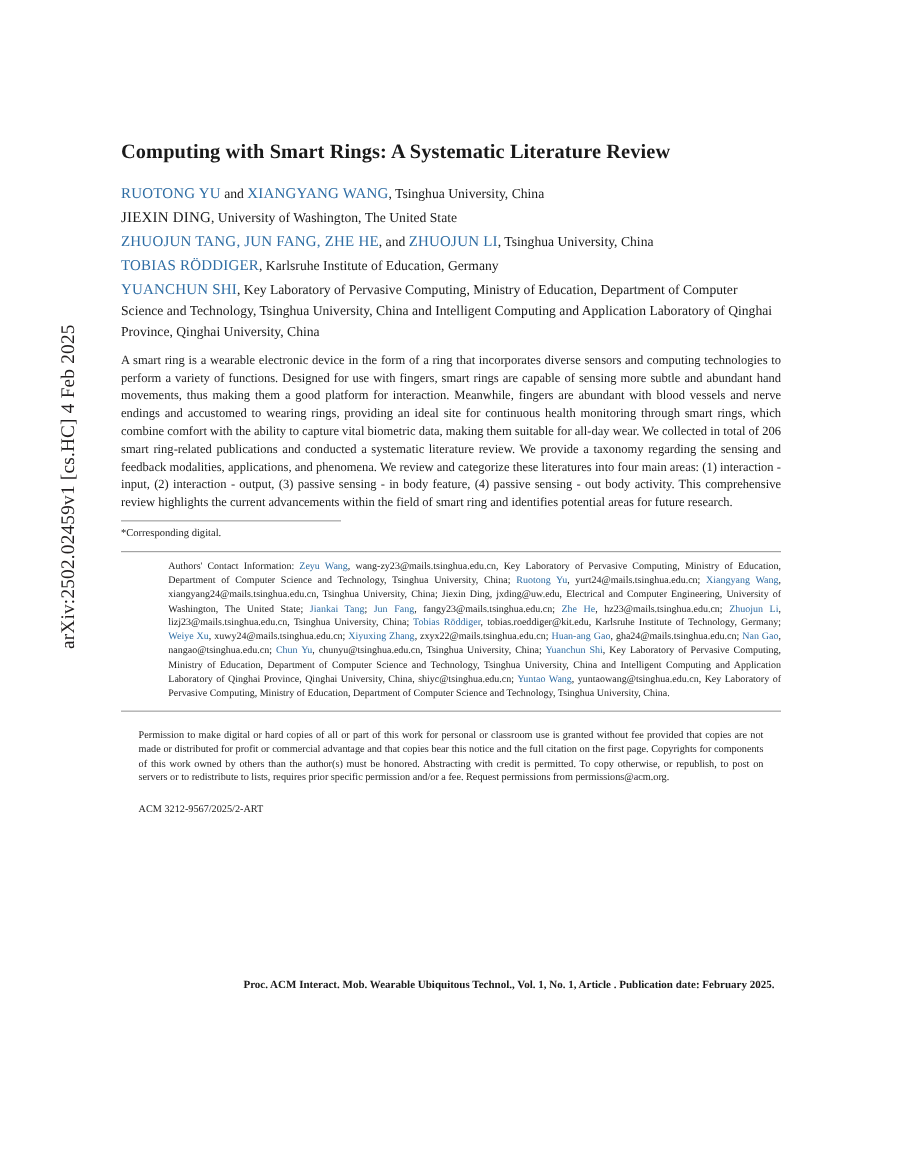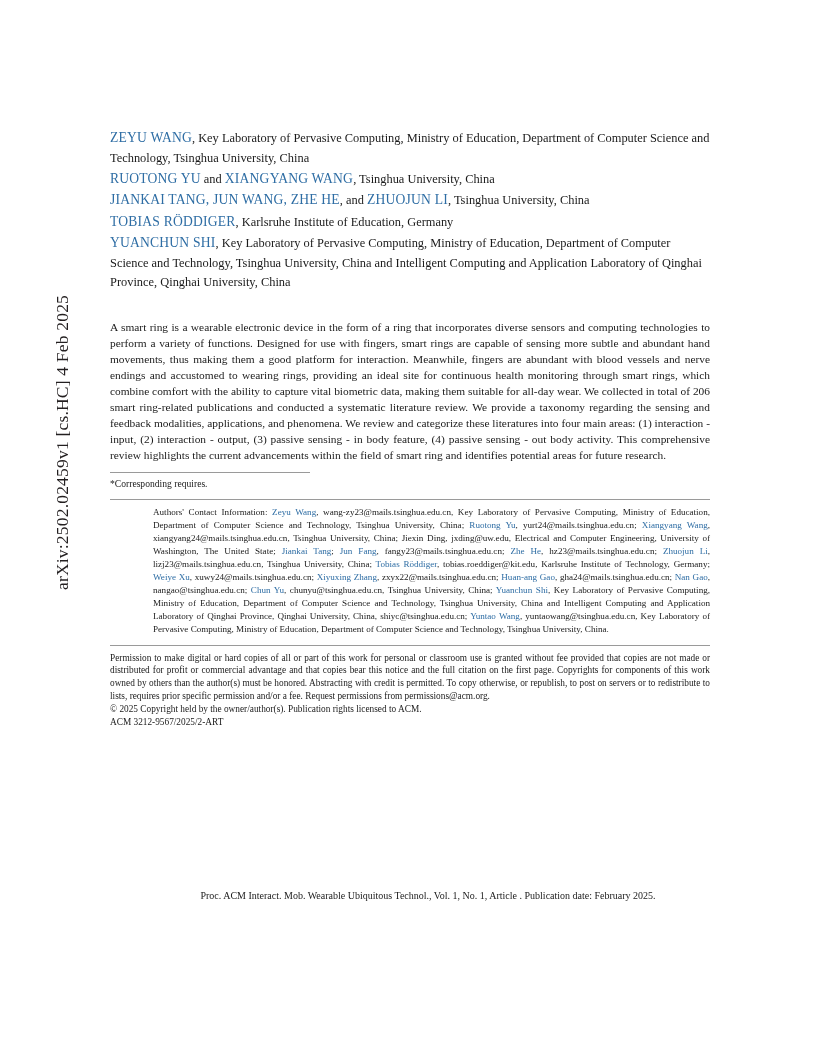--- a/index.html
+++ b/index.html
@@ -76,21 +76,21 @@
   .aff {
     color: #1a1a1a;
   }
   .sup {
     font-size: 9px;
     vertical-align: super;
     color: #2e6da4;
   }
 
   .abstract {
-    margin-top: 27px;
+    margin-top: 9px;
     font-size: 11.4px;
     line-height: 1.41;
     text-align: justify;
     color: #1a1a1a;
   }
 
   .rule {
     border: none;
     border-top: 0.7px solid #9a9a9a;
     margin: 9px 0 6px 0;
@@ -117,86 +117,87 @@
   }
   .lnk { color: #2e6da4; }
 
   .permission {
     font-size: 9.3px;
     line-height: 1.38;
     text-align: justify;
     color: #1a1a1a;
   }
   .permission p { margin: 0; }
-  .permission .tight { margin: 0; }
+  .permission .tight { margin: 16px; }
 
   .footer {
     position: absolute;
-    left: 128px;
+    left: 104px;
     top: 890px;
     width: 600px;
-    text-align: center;
+    text-align: right;
     font-size: 10px;
     color: #1a1a1a;
+    font-weight: bold;
   }
 </style>
 </head>
 <body>
 
 <div class="page">
 
   <div class="arxiv-stamp">arXiv:2502.02459v1  [cs.HC]  4 Feb 2025</div>
 
   <div class="content">
 
+    <h1 class="title">Computing with Smart Rings: A Systematic Literature Review</h1>
 
     <div class="authors">
 
-      <div class="author-block">
-        <span class="aname">ZEYU WANG</span><span class="aff">, Key Laboratory of Pervasive Computing, Ministry of Education, Department of Computer Science and Technology, Tsinghua University, China</span>
-      </div>
 
       <div class="author-block">
         <span class="aname">RUOTONG YU</span><span class="aff"> and </span><span class="aname">XIANGYANG WANG</span><span class="aff">, Tsinghua University, China</span>
       </div>
 
-
-      <div class="author-block">
-        <span class="aname">JIANKAI TANG, JUN WANG, ZHE HE</span><span class="aff">, and </span><span class="aname">ZHUOJUN LI</span><span class="aff">, Tsinghua University, China</span>
+      <div class="author-block">
+        <span class="aname-dark">JIEXIN DING</span><span class="aff">, University of Washington, The United State</span>
+      </div>
+
+      <div class="author-block">
+        <span class="aname">ZHUOJUN TANG, JUN FANG, ZHE HE</span><span class="aff">, and </span><span class="aname">ZHUOJUN LI</span><span class="aff">, Tsinghua University, China</span>
       </div>
 
       <div class="author-block">
         <span class="aname">TOBIAS RÖDDIGER</span><span class="aff">, Karlsruhe Institute of Education, Germany</span>
       </div>
 
 
       <div class="author-block">
         <span class="aname">YUANCHUN SHI</span><span class="aff">, Key Laboratory of Pervasive Computing, Ministry of Education, Department of Computer Science and Technology, Tsinghua University, China and Intelligent Computing and Application Laboratory of Qinghai Province, Qinghai University, China</span>
       </div>
 
 
     </div>
 
     <div class="abstract">A smart ring is a wearable electronic device in the form of a ring that incorporates diverse sensors and computing technologies to perform a variety of functions. Designed for use with fingers, smart rings are capable of sensing more subtle and abundant hand movements, thus making them a good platform for interaction. Meanwhile, fingers are abundant with blood vessels and nerve endings and accustomed to wearing rings, providing an ideal site for continuous health monitoring through smart rings, which combine comfort with the ability to capture vital biometric data, making them suitable for all-day wear. We collected in total of 206 smart ring-related publications and conducted a systematic literature review. We provide a taxonomy regarding the sensing and feedback modalities, applications, and phenomena. We review and categorize these literatures into four main areas: (1) interaction - input, (2) interaction - output, (3) passive sensing - in body feature, (4) passive sensing - out body activity. This comprehensive review highlights the current advancements within the field of smart ring and identifies potential areas for future research.</div>
 
     <hr class="rule-short">
 
-    <div class="footnote">*Corresponding requires.</div>
+    <div class="footnote">*Corresponding digital.</div>
 
     <hr class="rule">
 
     <div class="contact">
       <span>Authors' Contact Information: </span><span id="contact-body"><span class="lnk">Zeyu Wang</span><span>, wang-zy23@mails.tsinghua.edu.cn, Key Laboratory of Pervasive Computing, Ministry of Education, Department of Computer Science and Technology, Tsinghua University, China; </span><span class="lnk">Ruotong Yu</span><span>, yurt24@mails.tsinghua.edu.cn; </span><span class="lnk">Xiangyang Wang</span><span>, xiangyang24@mails.tsinghua.edu.cn, Tsinghua University, China; Jiexin Ding, jxding@uw.edu, Electrical and Computer Engineering, University of Washington, The United State; </span><span class="lnk">Jiankai Tang</span><span>; </span><span class="lnk">Jun Fang</span><span>, fangy23@mails.tsinghua.edu.cn; </span><span class="lnk">Zhe He</span><span>, hz23@mails.tsinghua.edu.cn; </span><span class="lnk">Zhuojun Li</span><span>, lizj23@mails.tsinghua.edu.cn, Tsinghua University, China; </span><span class="lnk">Tobias Röddiger</span><span>, tobias.roeddiger@kit.edu, Karlsruhe Institute of Technology, Germany; </span><span class="lnk">Weiye Xu</span><span>, xuwy24@mails.tsinghua.edu.cn; </span><span class="lnk">Xiyuxing Zhang</span><span>, zxyx22@mails.tsinghua.edu.cn; </span><span class="lnk">Huan-ang Gao</span><span>, gha24@mails.tsinghua.edu.cn; </span><span class="lnk">Nan Gao</span><span>, nangao@tsinghua.edu.cn; </span><span class="lnk">Chun Yu</span><span>, chunyu@tsinghua.edu.cn, Tsinghua University, China; </span><span class="lnk">Yuanchun Shi</span><span>, Key Laboratory of Pervasive Computing, Ministry of Education, Department of Computer Science and Technology, Tsinghua University, China and Intelligent Computing and Application Laboratory of Qinghai Province, Qinghai University, China, shiyc@tsinghua.edu.cn; </span><span class="lnk">Yuntao Wang</span><span>, yuntaowang@tsinghua.edu.cn, Key Laboratory of Pervasive Computing, Ministry of Education, Department of Computer Science and Technology, Tsinghua University, China.</span></span>
     </div>
 
     <hr class="rule">
 
     <div class="permission">
       <p class="tight">Permission to make digital or hard copies of all or part of this work for personal or classroom use is granted without fee provided that copies are not made or distributed for profit or commercial advantage and that copies bear this notice and the full citation on the first page. Copyrights for components of this work owned by others than the author(s) must be honored. Abstracting with credit is permitted. To copy otherwise, or republish, to post on servers or to redistribute to lists, requires prior specific permission and/or a fee. Request permissions from permissions@acm.org.</p>
-      <p class="tight">© 2025 Copyright held by the owner/author(s). Publication rights licensed to ACM.</p>
       <p class="tight">ACM 3212-9567/2025/2-ART</p>
     </div>
 
   </div>
 
   <div class="footer">Proc. ACM Interact. Mob. Wearable Ubiquitous Technol., Vol. 1, No. 1, Article . Publication date: February 2025.</div>
 
 </div>
 
 </body></html>

